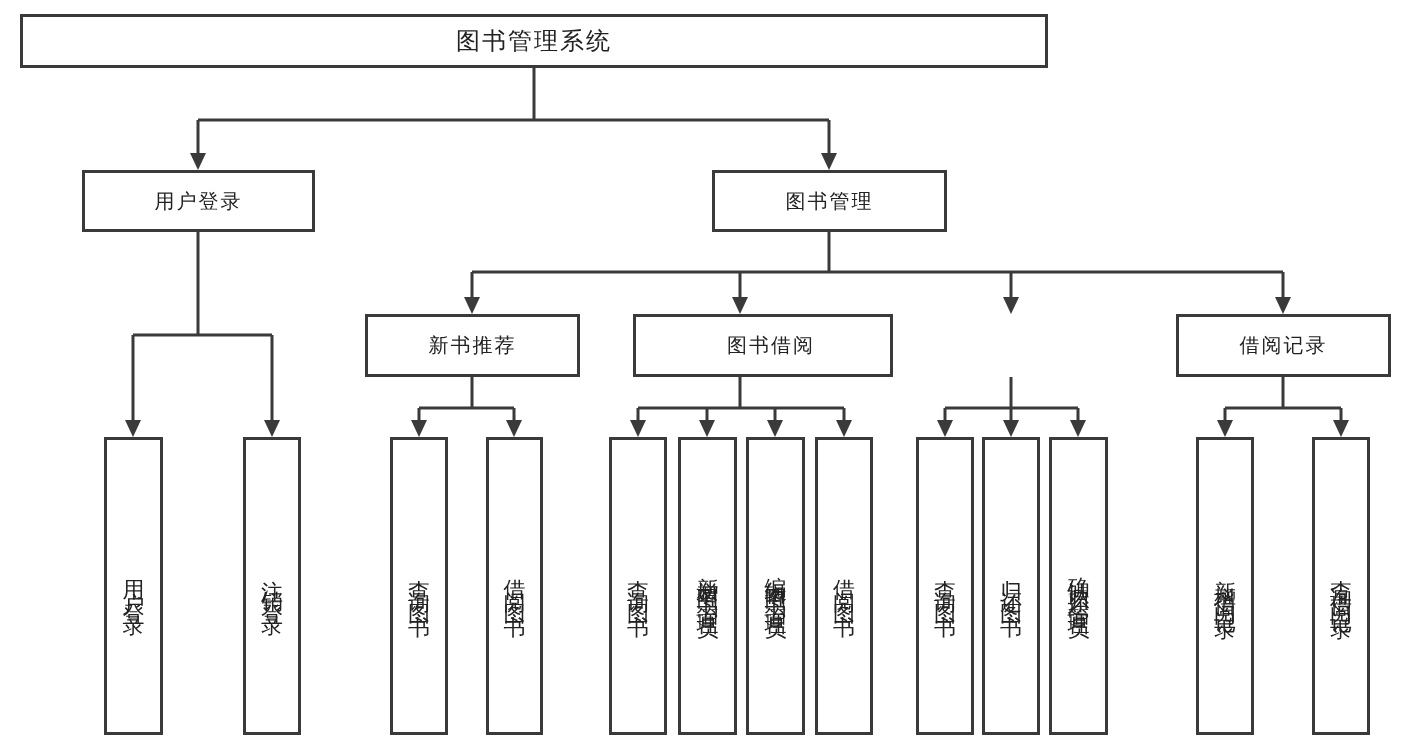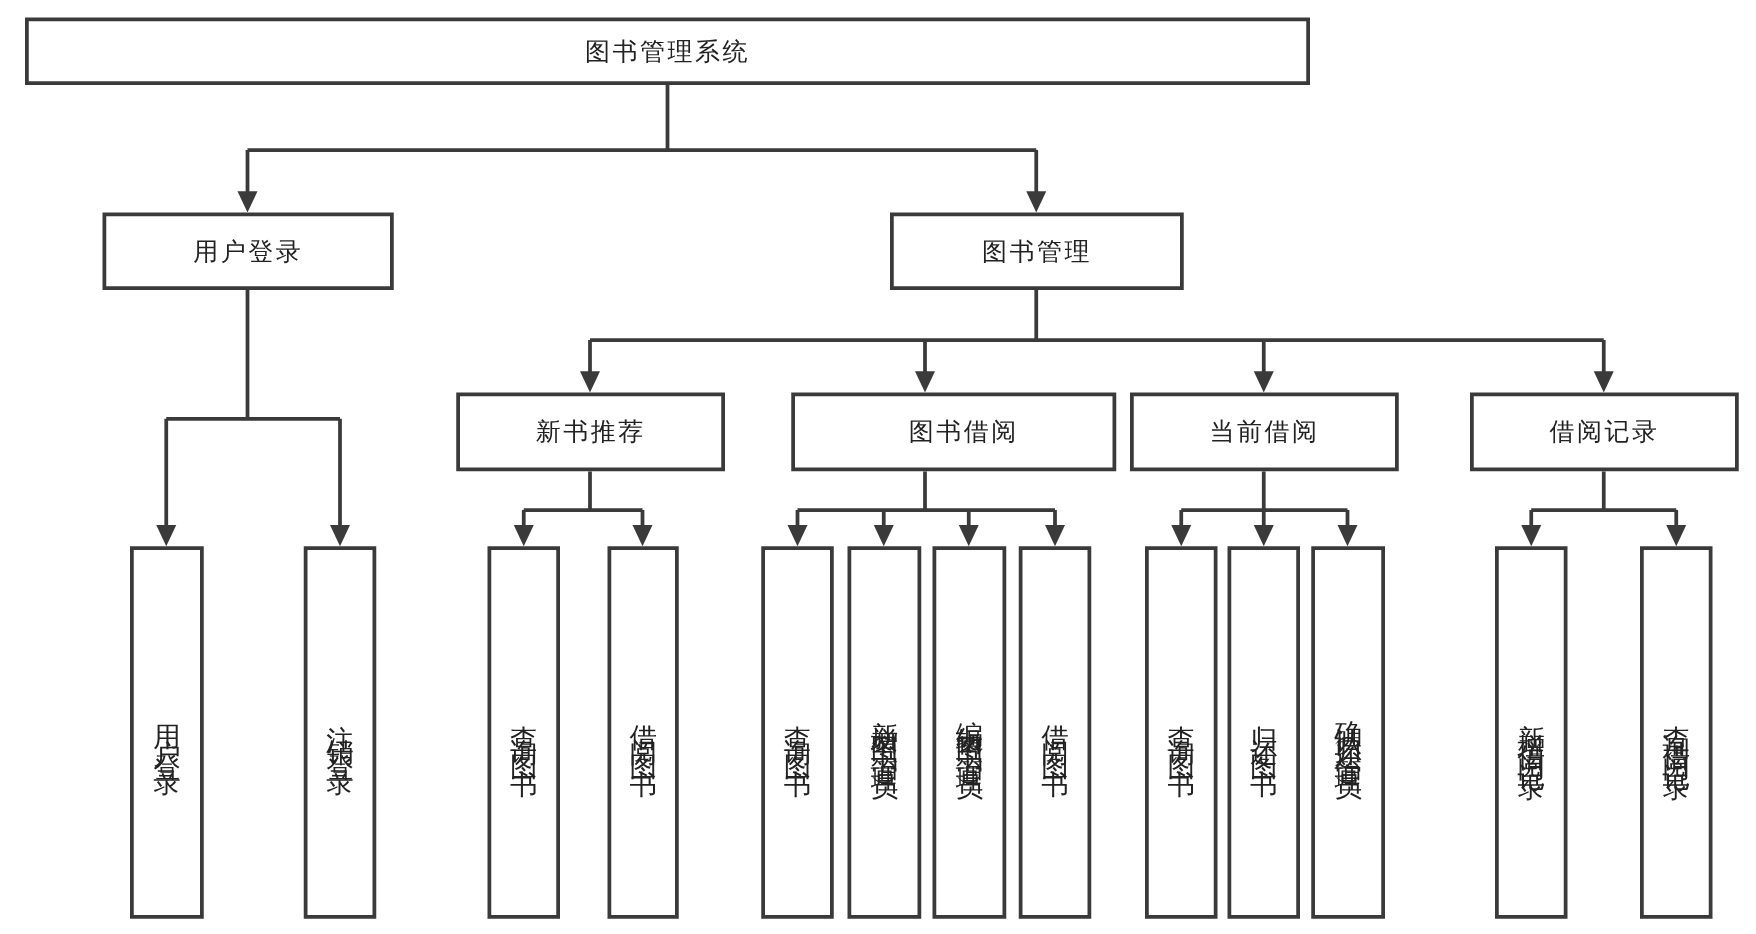--- a/index.html
+++ b/index.html
@@ -31,21 +31,21 @@
     align-items: center;
     justify-content: center;
     text-align: center;
   }
   .node.h {
     font-size: 20px;
     letter-spacing: 2px;
     white-space: nowrap;
   }
   .node.root {
-    font-size: 20px;
+    font-size: 24px;
     letter-spacing: 2px;
   }
   .node.v {
     font-size: 22px;
   }
   .node.v .vtext {
     writing-mode: vertical-rl;
     text-orientation: mixed;
     line-height: 1;
   }
@@ -108,21 +108,20 @@
     </g>
   </svg>
 
   <div class="node h root" style="left:20px; top:14px; width:1028px; height:54px;">图书管理系统</div>
 
   <div class="node h" style="left:82px; top:170px; width:233px; height:62px;">用户登录</div>
   <div class="node h" style="left:712px; top:170px; width:235px; height:62px;">图书管理</div>
 
   <div class="node h" style="left:365px; top:314px; width:215px; height:63px;">新书推荐</div>
   <div class="node h" style="left:633px; top:314px; width:260px; height:63px;padding-left:16px;">图书借阅</div>
-  <div class="node h" style="left:904px; top:314px; width:215px; height:63px;">当前借阅</div>
   <div class="node h" style="left:1176px; top:314px; width:215px; height:63px;">借阅记录</div>
 
   <div class="node v ls4" style="left:104px; top:437px; width:59px; height:298px;">
     <span class="vtext">用户登录</span>
   </div>
   <div class="node v ls4" style="left:243px; top:437px; width:58px; height:298px;">
     <span class="vtext">注销登录</span>
   </div>
 
   <div class="node v ls4" style="left:390px; top:437px; width:58px; height:298px;">

